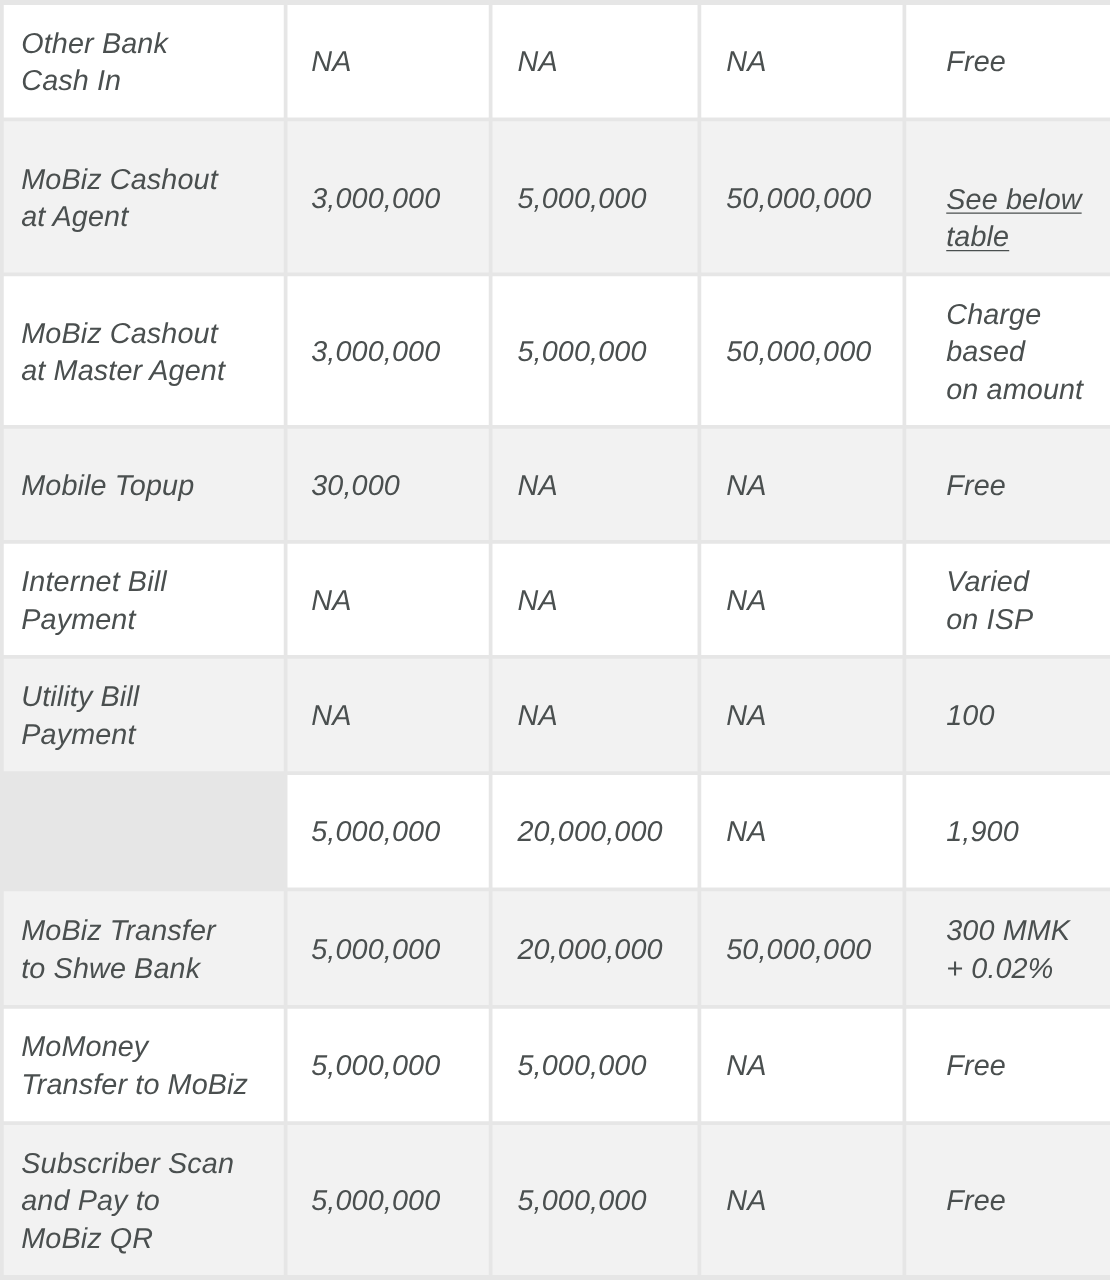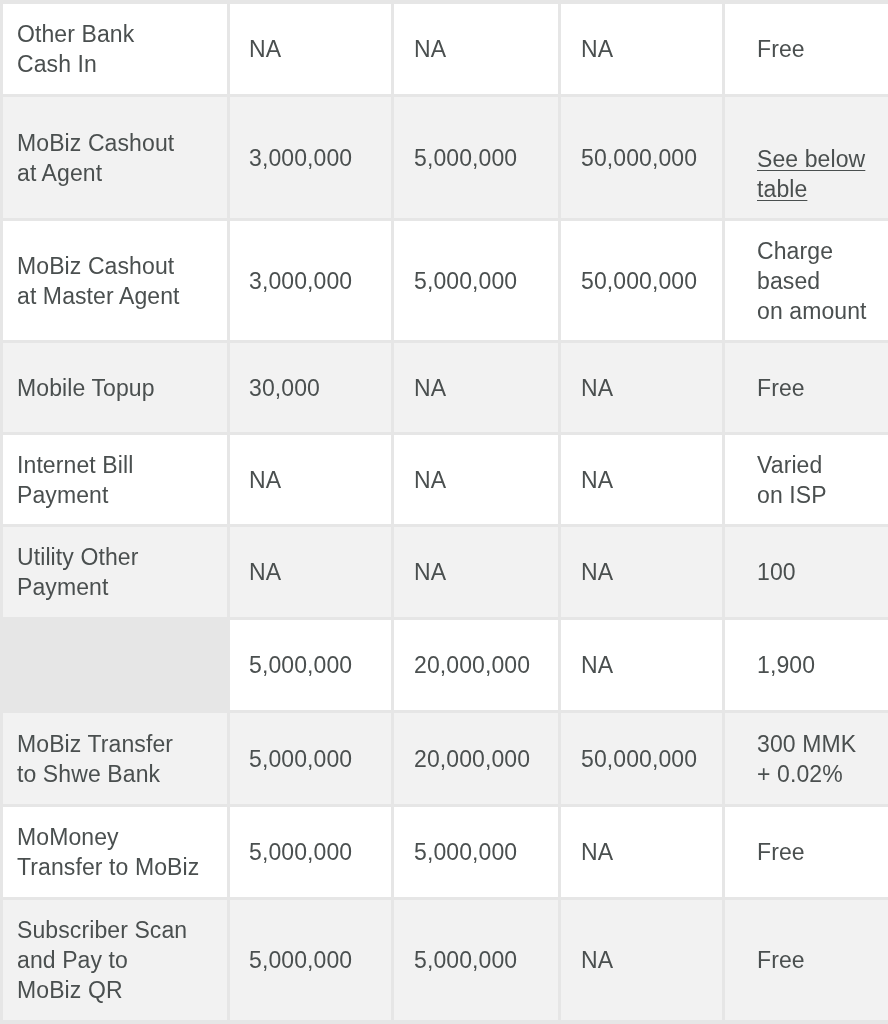--- a/index.html
+++ b/index.html
@@ -19,20 +19,21 @@
     width: 888px;
     height: 1024px;
     background: #e6e6e6;
   }
   .row {
     position: absolute;
     left: 0;
     width: 871px;
     display: flex;
     box-sizing: border-box;
+    font-style: italic;
   }
   .cell {
     position: absolute;
     top: 0;
     bottom: 0;
     box-sizing: border-box;
     display: flex;
     align-items: center;
     font-size: 23px;
     line-height: 30px;
@@ -104,21 +105,21 @@
     <div class="cell c0">Internet Bill
 Payment</div>
     <div class="cell c1">NA</div>
     <div class="cell c2">NA</div>
     <div class="cell c3">NA</div>
     <div class="cell c4">Varied
 on ISP</div>
   </div>
 
   <div class="row even" style="top:527px;height:90px;">
-    <div class="cell c0">Utility Other
+    <div class="cell c0">Utility Bill
 Payment</div>
     <div class="cell c1">NA</div>
     <div class="cell c2">NA</div>
     <div class="cell c3">NA</div>
     <div class="cell c4">100</div>
   </div>
 
   <div class="row odd" style="top:620px;height:90px;">
     <div class="cell c1">5,000,000</div>
     <div class="cell c2">20,000,000</div>

